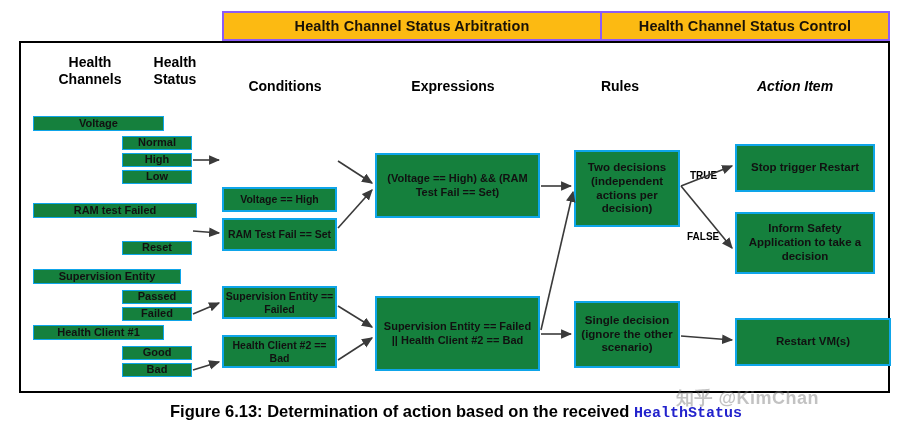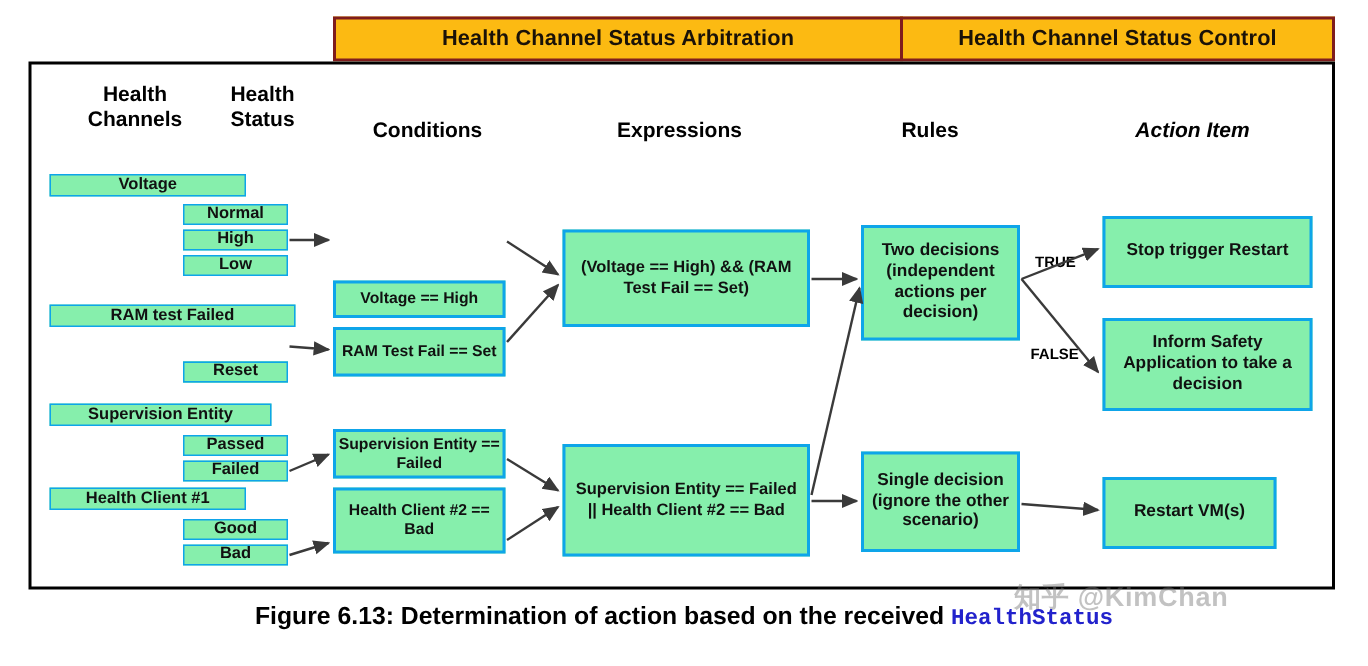--- a/index.html
+++ b/index.html
@@ -1,36 +1,36 @@
 <!DOCTYPE html>
 <html><head>
 <meta charset="utf-8">
 <style>
   html,body{margin:0;padding:0;background:#ffffff;}
   body{width:912px;height:444px;position:relative;overflow:hidden;
        font-family:"Liberation Sans",sans-serif;color:#111;}
 
   
   .banner{position:absolute;top:11px;height:30px;background:#FCBA12;
-          border:2px solid #7f1d1d;box-sizing:border-box;
+          border:2px solid #8b5cf6;box-sizing:border-box;
           display:flex;align-items:center;justify-content:center;
           font-weight:bold;font-size:14.5px;color:#1a1208;letter-spacing:.1px;}
   #banner-arb{left:222px;width:380px;}
   #banner-ctl{left:600px;width:290px;}
 
   
   #frame{position:absolute;left:19px;top:41px;width:871px;height:352px;
          border:2px solid #000;box-sizing:border-box;background:#fff;}
 
   
   .colhead{position:absolute;font-weight:bold;font-size:14px;color:#000;
            text-align:center;line-height:1.18;}
 
   
-  .box{position:absolute;background:#86efac;border:2px solid #0ea5e9;
+  .box{position:absolute;background:#15803d;border:2px solid #0ea5e9;
        box-sizing:border-box;display:flex;align-items:center;
        justify-content:center;text-align:center;
        font-weight:bold;color:#111;line-height:1.2;}
   .thin{border-width:1.6px;}
   .ch   {font-size:11px;height:15px;}     
   .st   {font-size:11px;height:14px;}     
   .cond {font-size:10.5px;}
   .expr {font-size:11px;}
   .rule {font-size:11.5px;}
   .act  {font-size:11.5px;}
@@ -80,31 +80,31 @@
 <div class="box st thin" style="left:122px;top:290px;width:70px;">Passed</div>
 <div class="box st thin" style="left:122px;top:307px;width:70px;">Failed</div>
 
 <div class="box ch thin" style="left:33px;top:325px;width:131px;">Health Client #1</div>
 <div class="box st thin" style="left:122px;top:346px;width:70px;">Good</div>
 <div class="box st thin" style="left:122px;top:363px;width:70px;">Bad</div>
 
 <div class="box cond" style="left:222px;top:144px;width:115px;height:25px;margin-top:43px;">Voltage == High</div>
 <div class="box cond" style="left:222px;top:218px;width:115px;height:33px;">RAM Test Fail == Set</div>
 <div class="box cond" style="left:222px;top:286px;width:115px;height:33px;">Supervision Entity == Failed</div>
-<div class="box cond" style="left:222px;top:325px;width:115px;height:44px;text-align:center;">Health Client #2 == Bad</div>
+<div class="box cond" style="left:222px;top:335px;width:115px;height:33px;text-align:center;">Health Client #2 == Bad</div>
 
 <div class="box expr" style="left:375px;top:153px;width:165px;height:65px;padding:0 4px;">(Voltage == High) &amp;&amp; (RAM Test Fail == Set)</div>
 <div class="box expr" style="left:375px;top:296px;width:165px;height:75px;padding:0 4px;">Supervision Entity == Failed || Health Client #2 == Bad</div>
 
 <div class="box rule" style="left:574px;top:150px;width:106px;height:77px;padding:0 3px;">Two decisions (independent actions per decision)</div>
 <div class="box rule" style="left:574px;top:301px;width:106px;height:67px;padding:0 3px;">Single decision (ignore the other scenario)</div>
 
 <div class="box act" style="left:735px;top:144px;width:140px;height:48px;padding:0 4px;">Stop trigger Restart</div>
 <div class="box act" style="left:735px;top:212px;width:140px;height:62px;padding:0 4px;">Inform Safety Application to take a decision</div>
-<div class="box act" style="left:735px;top:318px;width:116px;height:48px;padding:0 4px;">Restart VM(s)</div>
+<div class="box act" style="left:735px;top:318px;width:156px;height:48px;padding:0 4px;">Restart VM(s)</div>
 
 <div class="edgelbl" style="left:690px;top:170px;">TRUE</div>
 <div class="edgelbl" style="left:687px;top:231px;">FALSE</div>
 
 <svg id="arrows">
   <defs>
     <marker id="ah" markerWidth="7" markerHeight="7" refX="6.2" refY="3" orient="auto" markerUnits="strokeWidth">
       <path d="M0,0 L7,3 L0,6 z" fill="#3a3a3a"></path>
     </marker>
   </defs>

